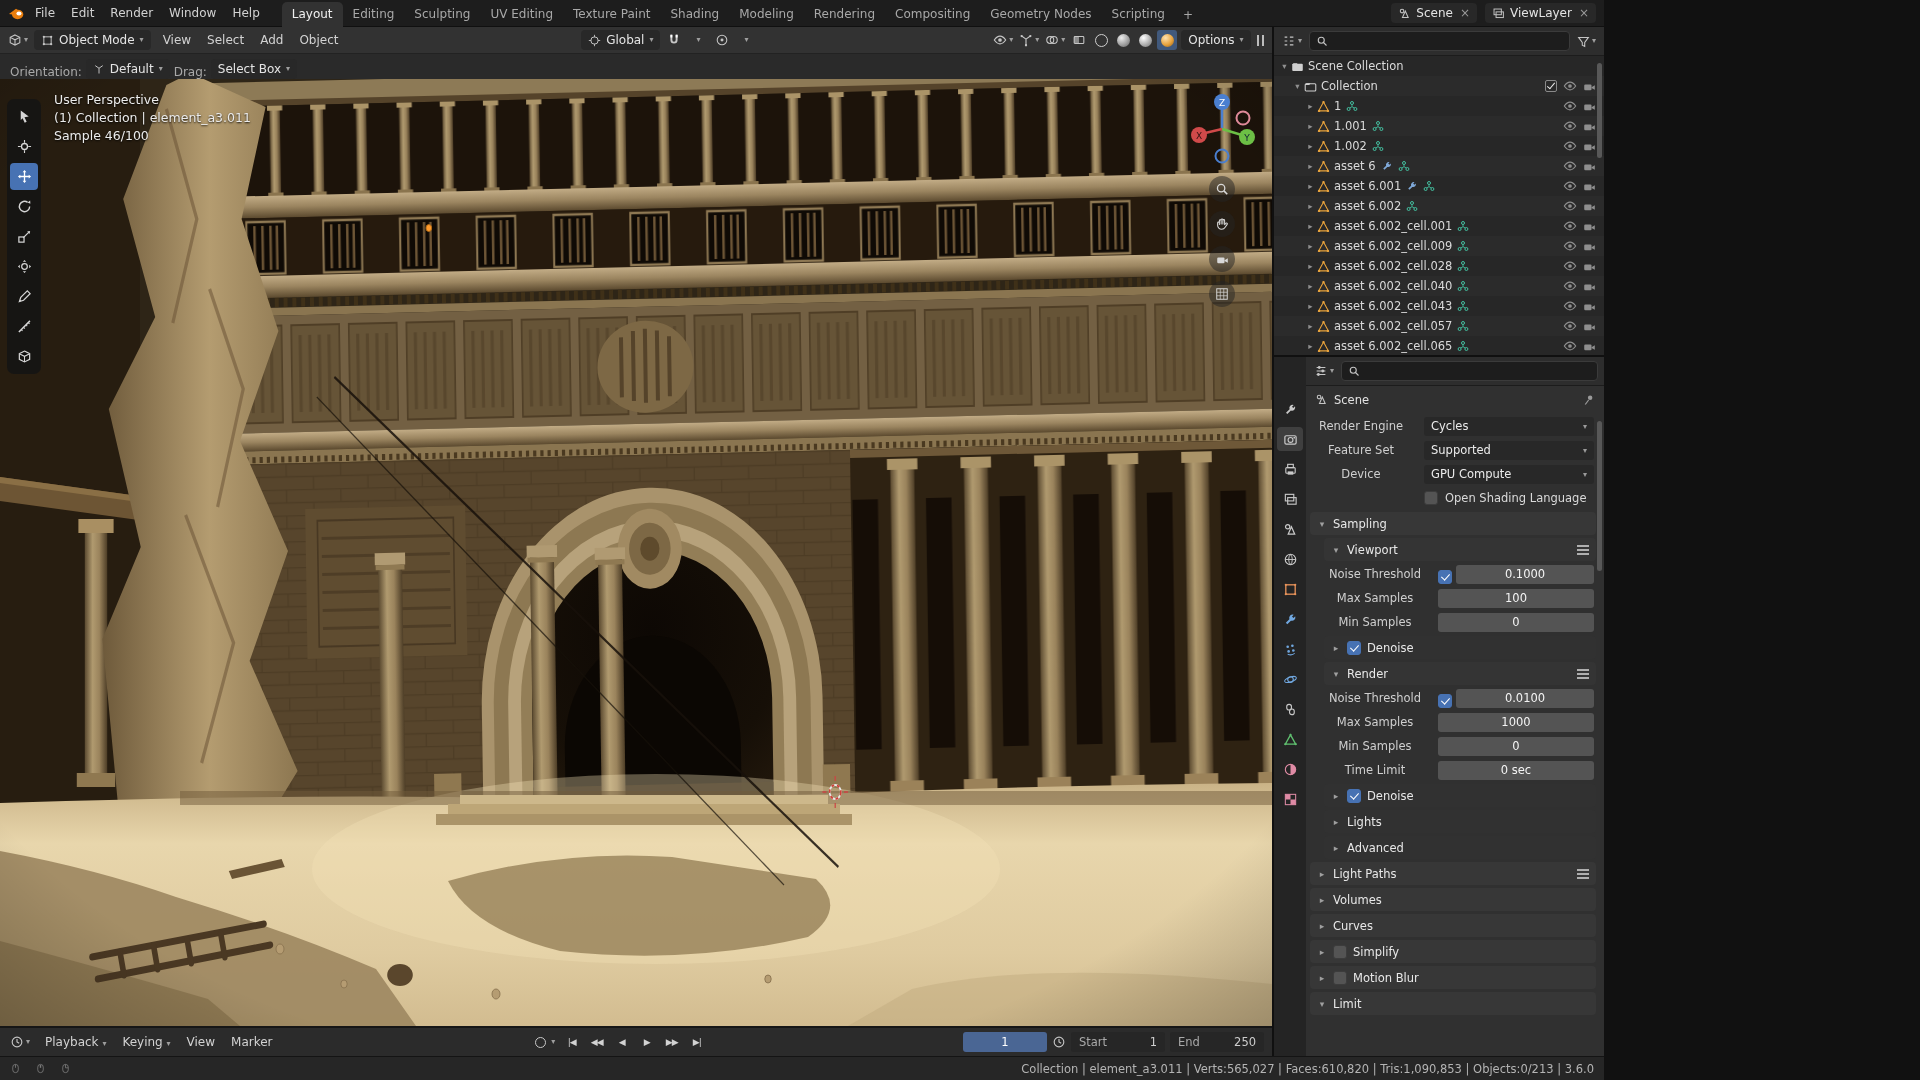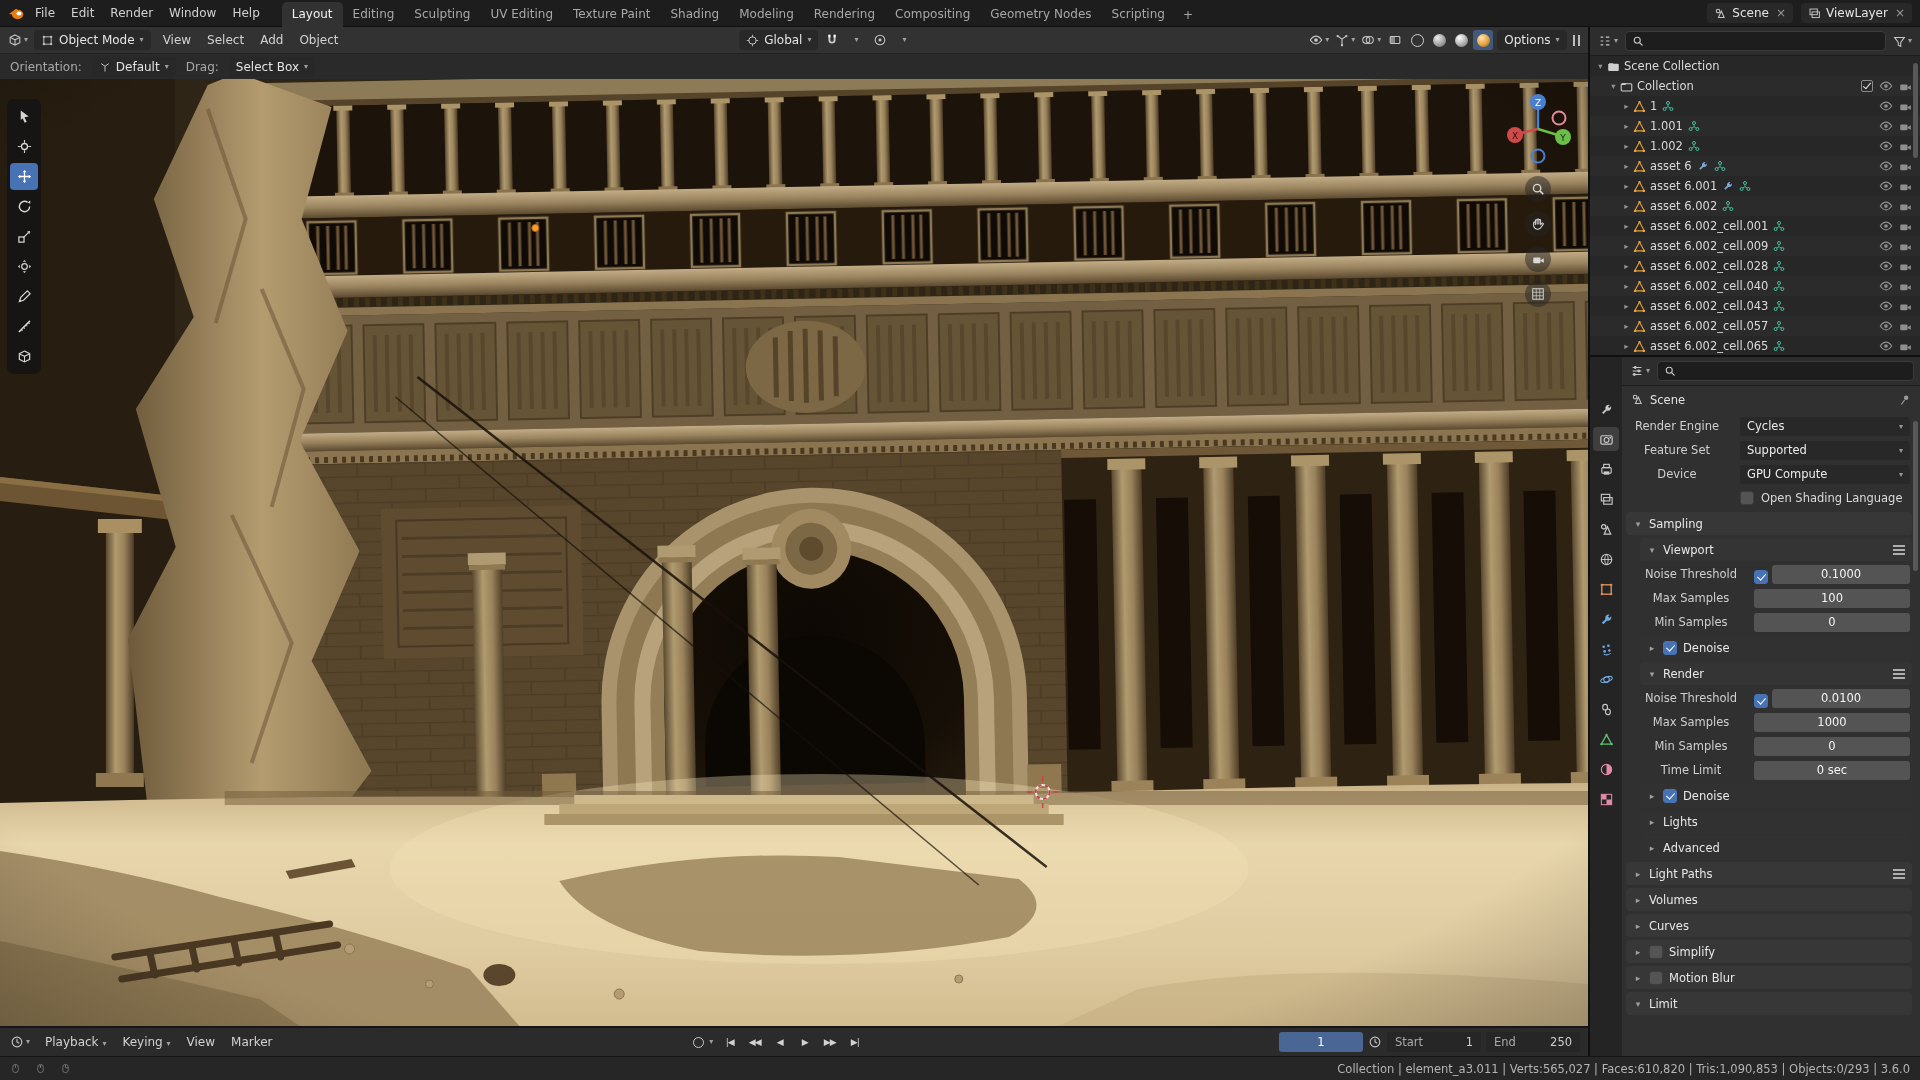--- a/index.html
+++ b/index.html
@@ -1,18 +1,18 @@
 <!DOCTYPE html>
 <html><head>
 <meta charset="utf-8">
 <style>
 *{margin:0;padding:0;box-sizing:border-box;-webkit-user-select:none;user-select:none}
 html,body{width:1920px;height:1080px;overflow:hidden;background:#111;
   font-family:"DejaVu Sans","Liberation Sans",sans-serif;font-size:12px;color:#d8d8d8}
-.app{width:1920px;height:1080px;display:flex;flex-direction:column;background:#0369a1}
+.app{width:1604px;height:1080px;display:flex;flex-direction:column;background:#0369a1}
 .spacer{flex:1}
 .row{display:flex;align-items:center;gap:2px}
 .i{display:inline-flex;align-items:center;justify-content:center;color:#c4c4c4}
 .i svg{display:block}
 .caret{font-size:8px;color:#9e9e9e;line-height:1}
 .dim{color:#a9a9a9}
 
 .topbar{height:27px;background:#1d1d1d;display:flex;align-items:center;gap:2px;padding:0 8px;border-bottom:1px solid #101010;flex:none}
 .tb-menus{display:flex;align-items:center}
 .menu-item{padding:3px 8px;border-radius:3px;color:#d2d2d2;white-space:nowrap}
@@ -20,21 +20,21 @@
 .ws-tab{padding:5px 10px 6px;color:#a8a8a8;white-space:nowrap;border-radius:5px 5px 0 0}
 .ws-tab.active{background:#323232;color:#f0f0f0}
 .ws-add{padding:5px 8px;color:#a8a8a8}
 .tb-right{margin-left:auto;display:flex;align-items:center;gap:8px}
 .hpill{height:20px;display:flex;align-items:center;gap:5px;background:#282828;border-radius:4px;padding:0 7px;color:#e4e4e4;white-space:nowrap}
 .hpill .x{color:#9a9a9a;font-size:12px;margin-left:2px}
 
 .main{flex:1;display:flex;min-height:0}
 .vp-col{flex:1;display:flex;flex-direction:column;min-width:0;border-right:2px solid #101010}
 .vp-row1{height:26px;background:#323232;display:flex;align-items:center;gap:4px;padding:0 6px;flex:none}
-.vp-row2{height:26px;background:#2a2a2a;border-top:1px solid #222;display:flex;align-items:center;gap:10px;padding:0 10px;flex:none}
+.vp-row2{height:26px;background:#2a2a2a;border-top:1px solid #222;display:flex;align-items:flex-end;gap:4px;padding:0 10px;flex:none}
 .icon-btn{height:20px;min-width:20px;display:flex;align-items:center;justify-content:center;gap:2px;border-radius:3px;color:#c6c6c6;padding:0 2px}
 .icon-btn.active{background:#41597c}
 .sph{width:13px;height:13px;border-radius:50%;display:inline-block}
 .sph.wire{border:1.4px solid #cfcfcf}
 .sph.solid{background:radial-gradient(circle at 35% 30%,#ececec,#9a9a9a 60%,#606060)}
 .sph.mat{background:radial-gradient(circle at 35% 30%,#ffffff,#bdbdbd 45%,#6e6e6e)}
 .sph.rend{background:radial-gradient(circle at 35% 30%,#ffe2b0,#e8a33d 55%,#8a5a1a)}
 .pausebars{display:flex;gap:2.5px;margin:0 2px}
 .pausebars i{width:2.5px;height:11px;background:#bdbdbd;display:block}
 
@@ -445,20 +445,25 @@
           <rect width="1590" height="947" fill="url(#vig)"></rect>
 
           <circle cx="536" cy="149" r="3.5" fill="#ff9b2d" stroke="#b36a12"></circle>
           <g>
             <circle cx="1044" cy="713" r="7" fill="none" stroke="#e8e8e8" stroke-width="2"></circle>
             <circle cx="1044" cy="713" r="7" fill="none" stroke="#d04038" stroke-width="2" stroke-dasharray="3.5 3.5"></circle>
             <path d="M1044 702v-5M1044 724v5M1033 713h-5M1055 713h5" stroke="#c44" stroke-width="1.5"></path>
           </g>
         </svg>
 
+        <div class="vp-text">
+          <div>User Perspective</div>
+          <div>(1) Collection | element_a3.011</div>
+          <div>Sample 46/100</div>
+        </div>
 
         <div id="vp-toolbar" class="vp-toolbar">
             <div class="tool-btn">
               <svg viewBox="0 0 16 16" width="15" height="15">
                 <path d="M4 1.5 12.5 8 8 8.8 10.3 13.6 8.2 14.6 6 9.8 4 11.8Z" fill="currentColor"></path>
               </svg>
             </div>
             <div class="tool-btn">
               <svg viewBox="0 0 16 16" width="15" height="15">
                 <circle cx="8" cy="8" r="3.2" fill="none" stroke="currentColor" stroke-width="1.4"></circle>
@@ -1418,15 +1423,15 @@
           <rect x="7" y="3" width="2" height="4" fill="currentColor"></rect>
         </svg>
       </span>
     <span class="sb-ic">
         <svg viewBox="0 0 16 16" width="11" height="13">
           <rect x="4" y="2" width="8" height="12" rx="4" fill="none" stroke="currentColor" stroke-width="1.2"></rect>
           <path d="M8 2v5M8 7h4" stroke="currentColor" stroke-width="1.2"></path>
         </svg>
       </span>
     <div class="spacer"></div>
-    <span>Collection | element_a3.011 | Verts:565,027 | Faces:610,820 | Tris:1,090,853 | Objects:0/293 | 3.6.0</span>
+    <span>Collection | element_a3.011 | Verts:565,027 | Faces:610,820 | Tris:1,090,853 | Objects:0/213 | 3.6.0</span>
   </div>
 </div>
 
 </body></html>

